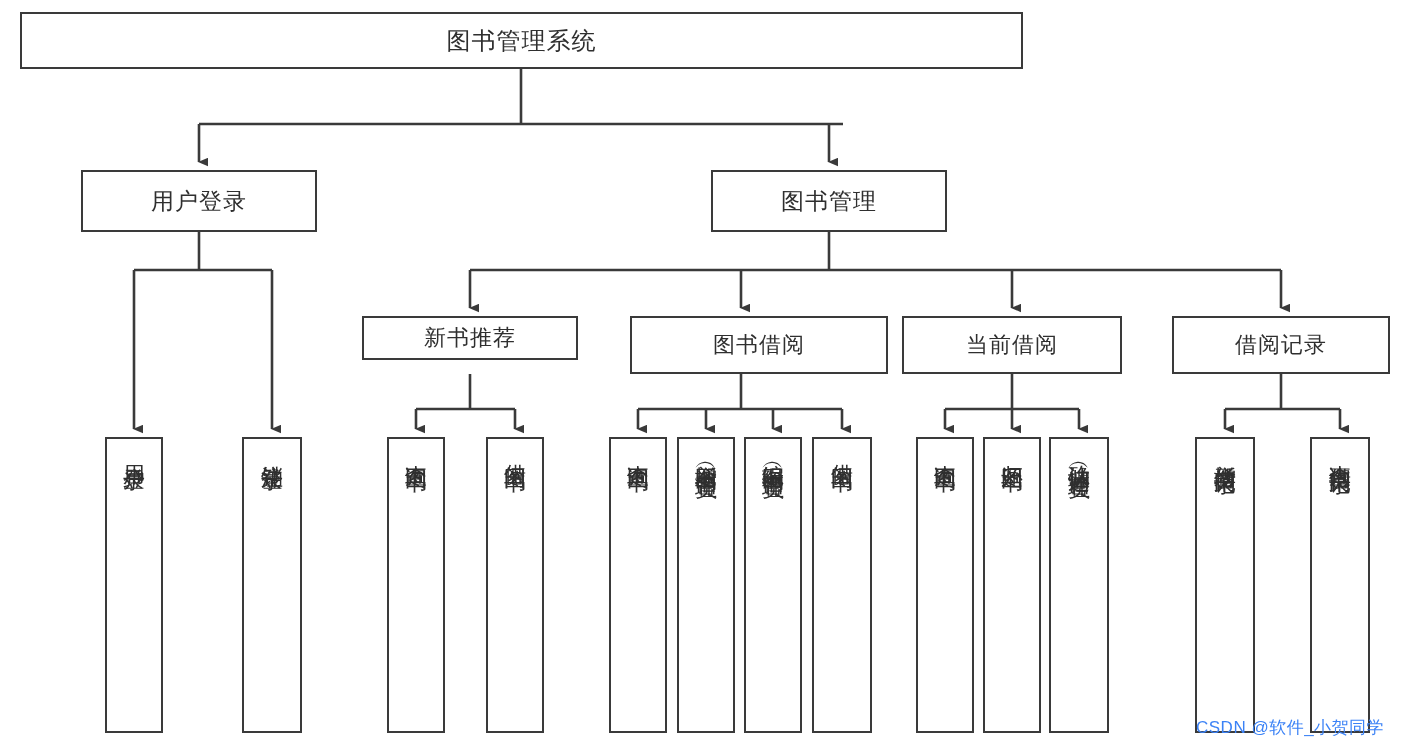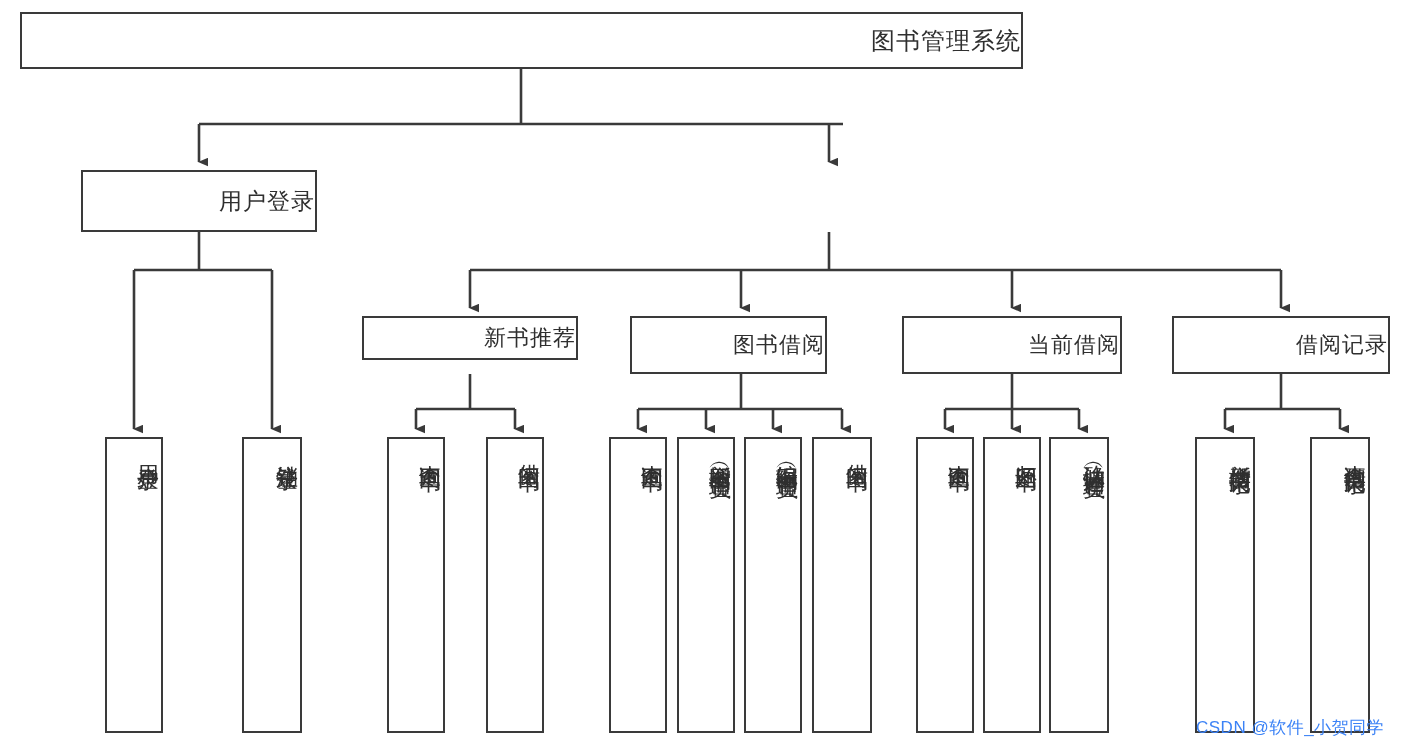--- a/index.html
+++ b/index.html
@@ -26,21 +26,21 @@
     height: 747px;
     pointer-events: none;
   }
   .node {
     position: absolute;
     box-sizing: border-box;
     background: #ffffff;
     border: 2.5px solid #3a3a3a;
     display: flex;
     align-items: center;
-    justify-content: flex-end;
+    justify-content: center;
     text-align: center;
     color: #2f2f2f;
   }
   .node.horiz {
     font-size: 23px;
     letter-spacing: 1px;
   }
   .node.root {
     font-size: 24px;
   }
@@ -122,25 +122,28 @@
     </g>
   </svg>
 
   <div class="node root horiz" style="left:20px; top:12px; width:1003px; height:57px;">
     <span>图书管理系统</span>
   </div>
 
   <div class="node lvl2 horiz" style="left:81px; top:170px; width:236px; height:62px;">
     <span>用户登录</span>
   </div>
+  <div class="node lvl2 horiz" style="left:711px; top:170px; width:236px; height:62px;">
+    <span>图书管理</span>
+  </div>
 
   <div class="node lvl3 horiz" style="left:362px; top:316px; width:216px; height:44px;">
     <span>新书推荐</span>
   </div>
-  <div class="node lvl3 horiz" style="left:630px; top:316px; width:197px; height:58px;">
+  <div class="node lvl3 horiz" style="left:630px; top:316px; width:258px; height:58px;">
     <span>图书借阅</span>
   </div>
   <div class="node lvl3 horiz" style="left:1172px; top:316px; width:218px; height:58px;">
     <span>借阅记录</span>
   </div>
   <div class="node lvl3 horiz" style="left:902px; top:316px; width:220px; height:58px;">
     <span>当前借阅</span>
   </div>
 
   <div class="node leaf" style="left:105px; top:437px; width:58px; height:296px;">

